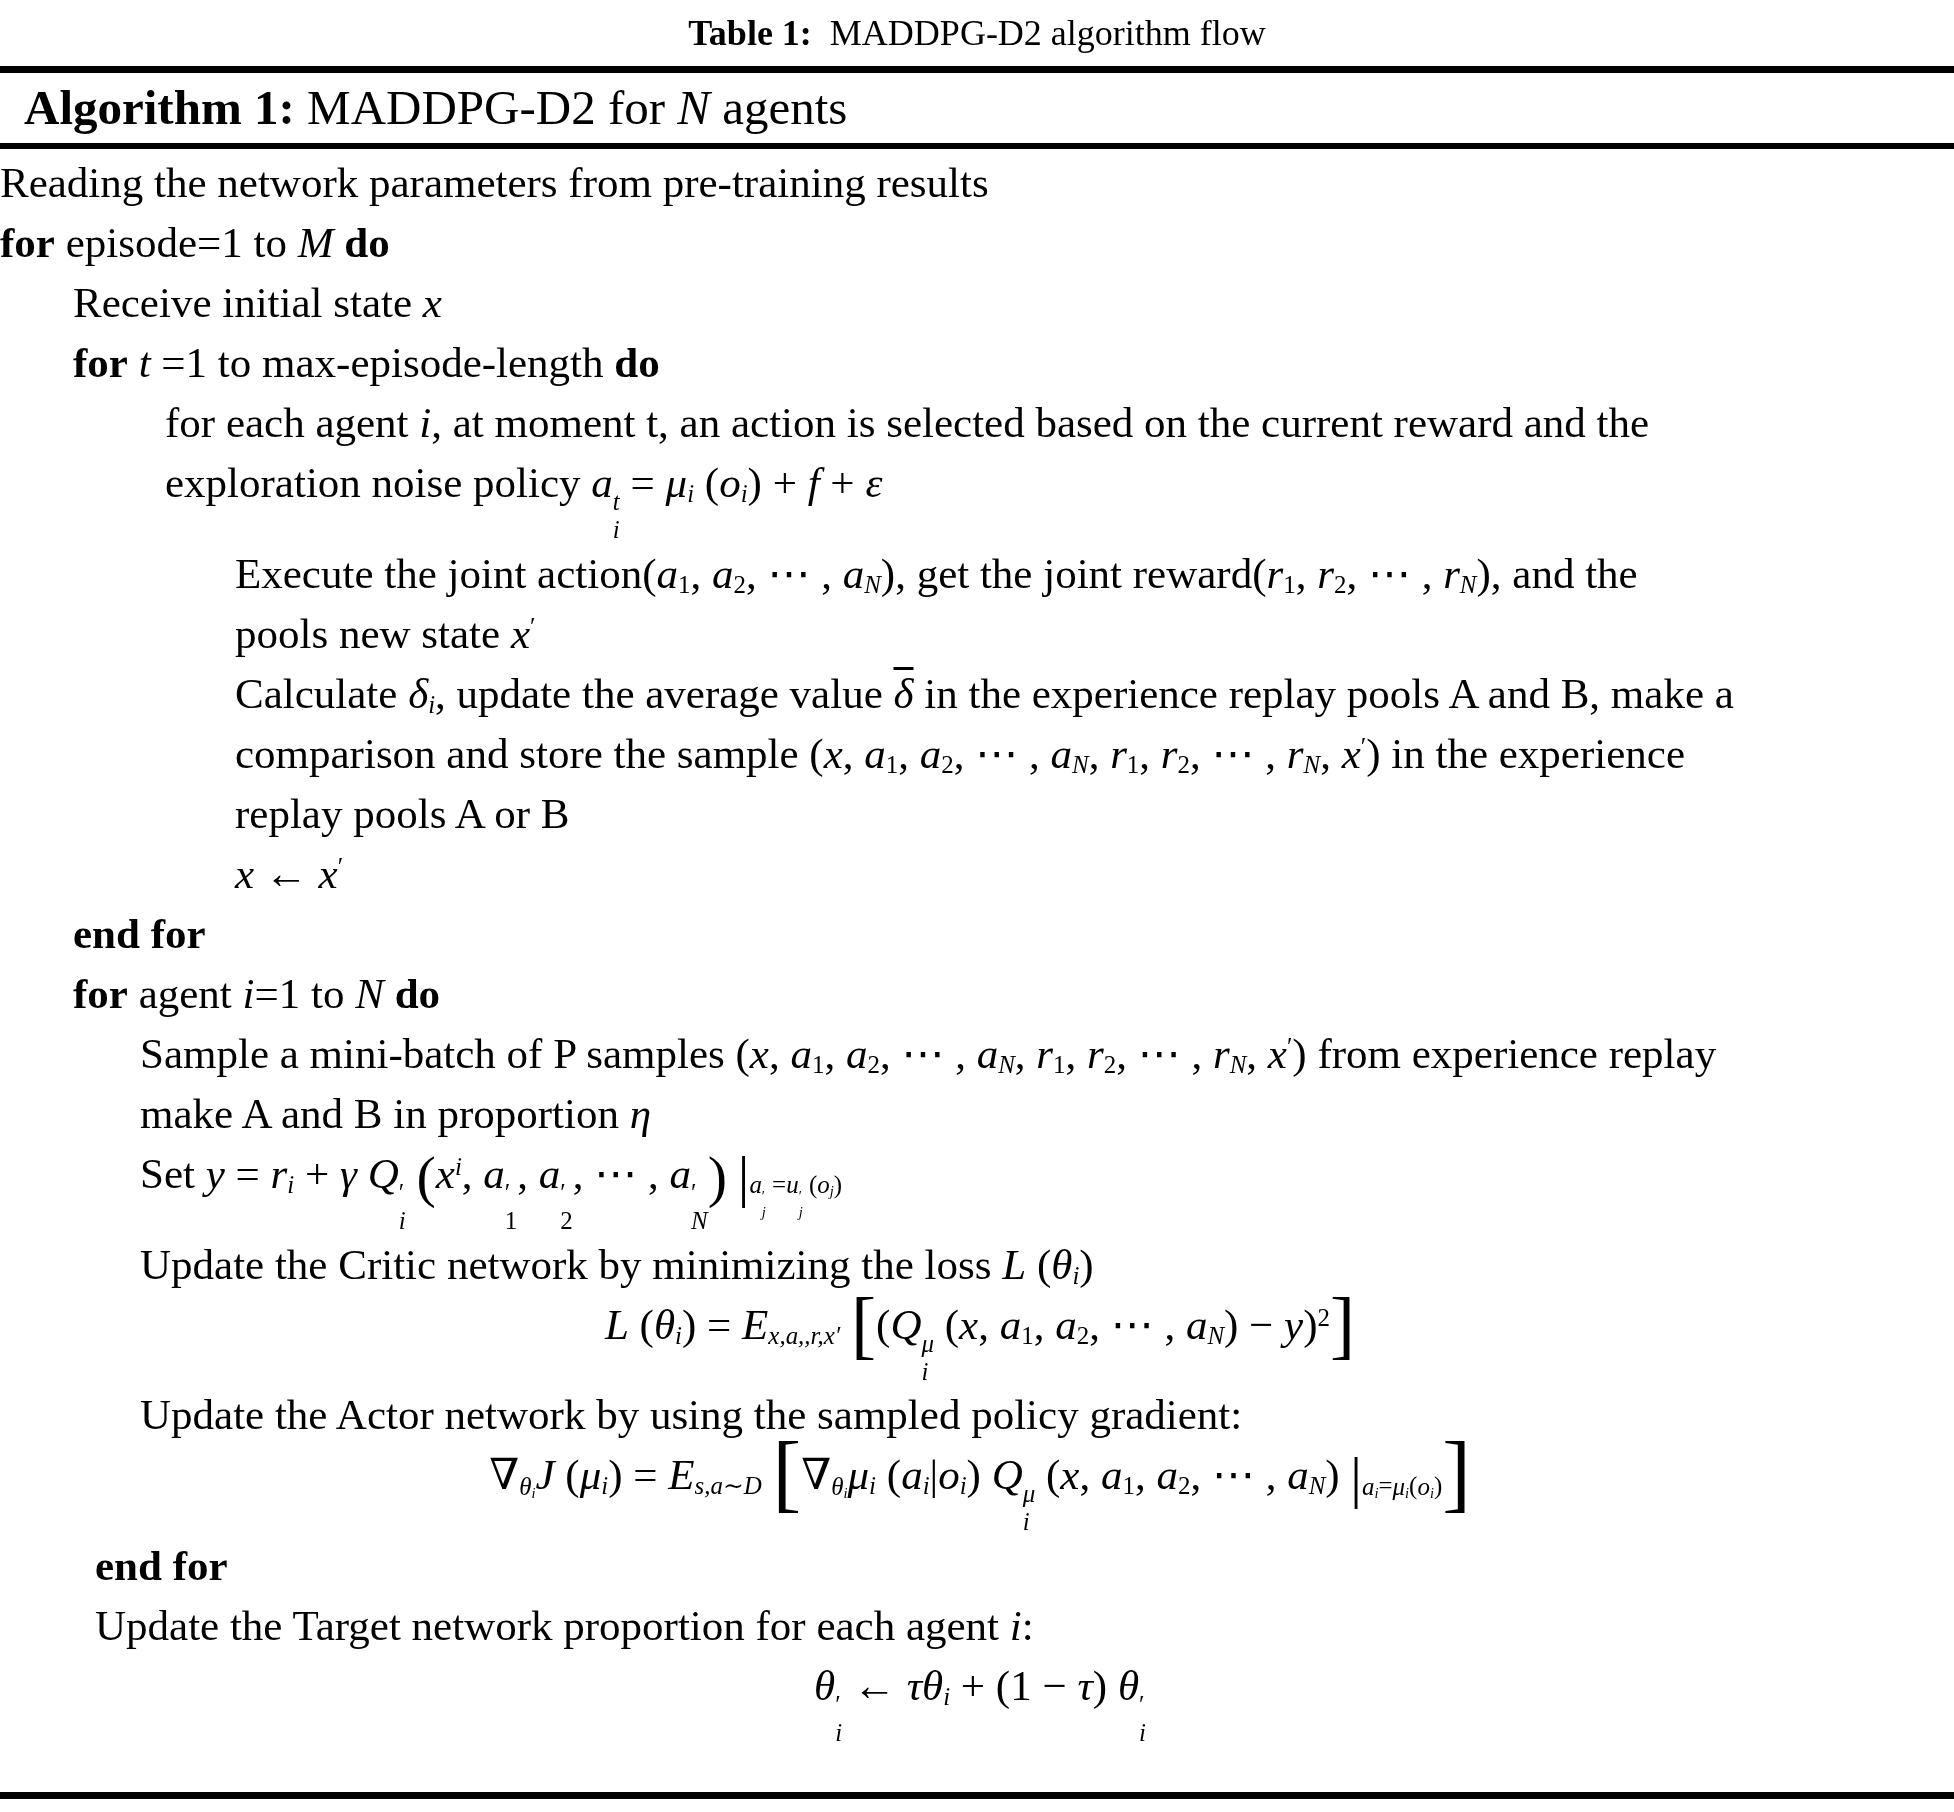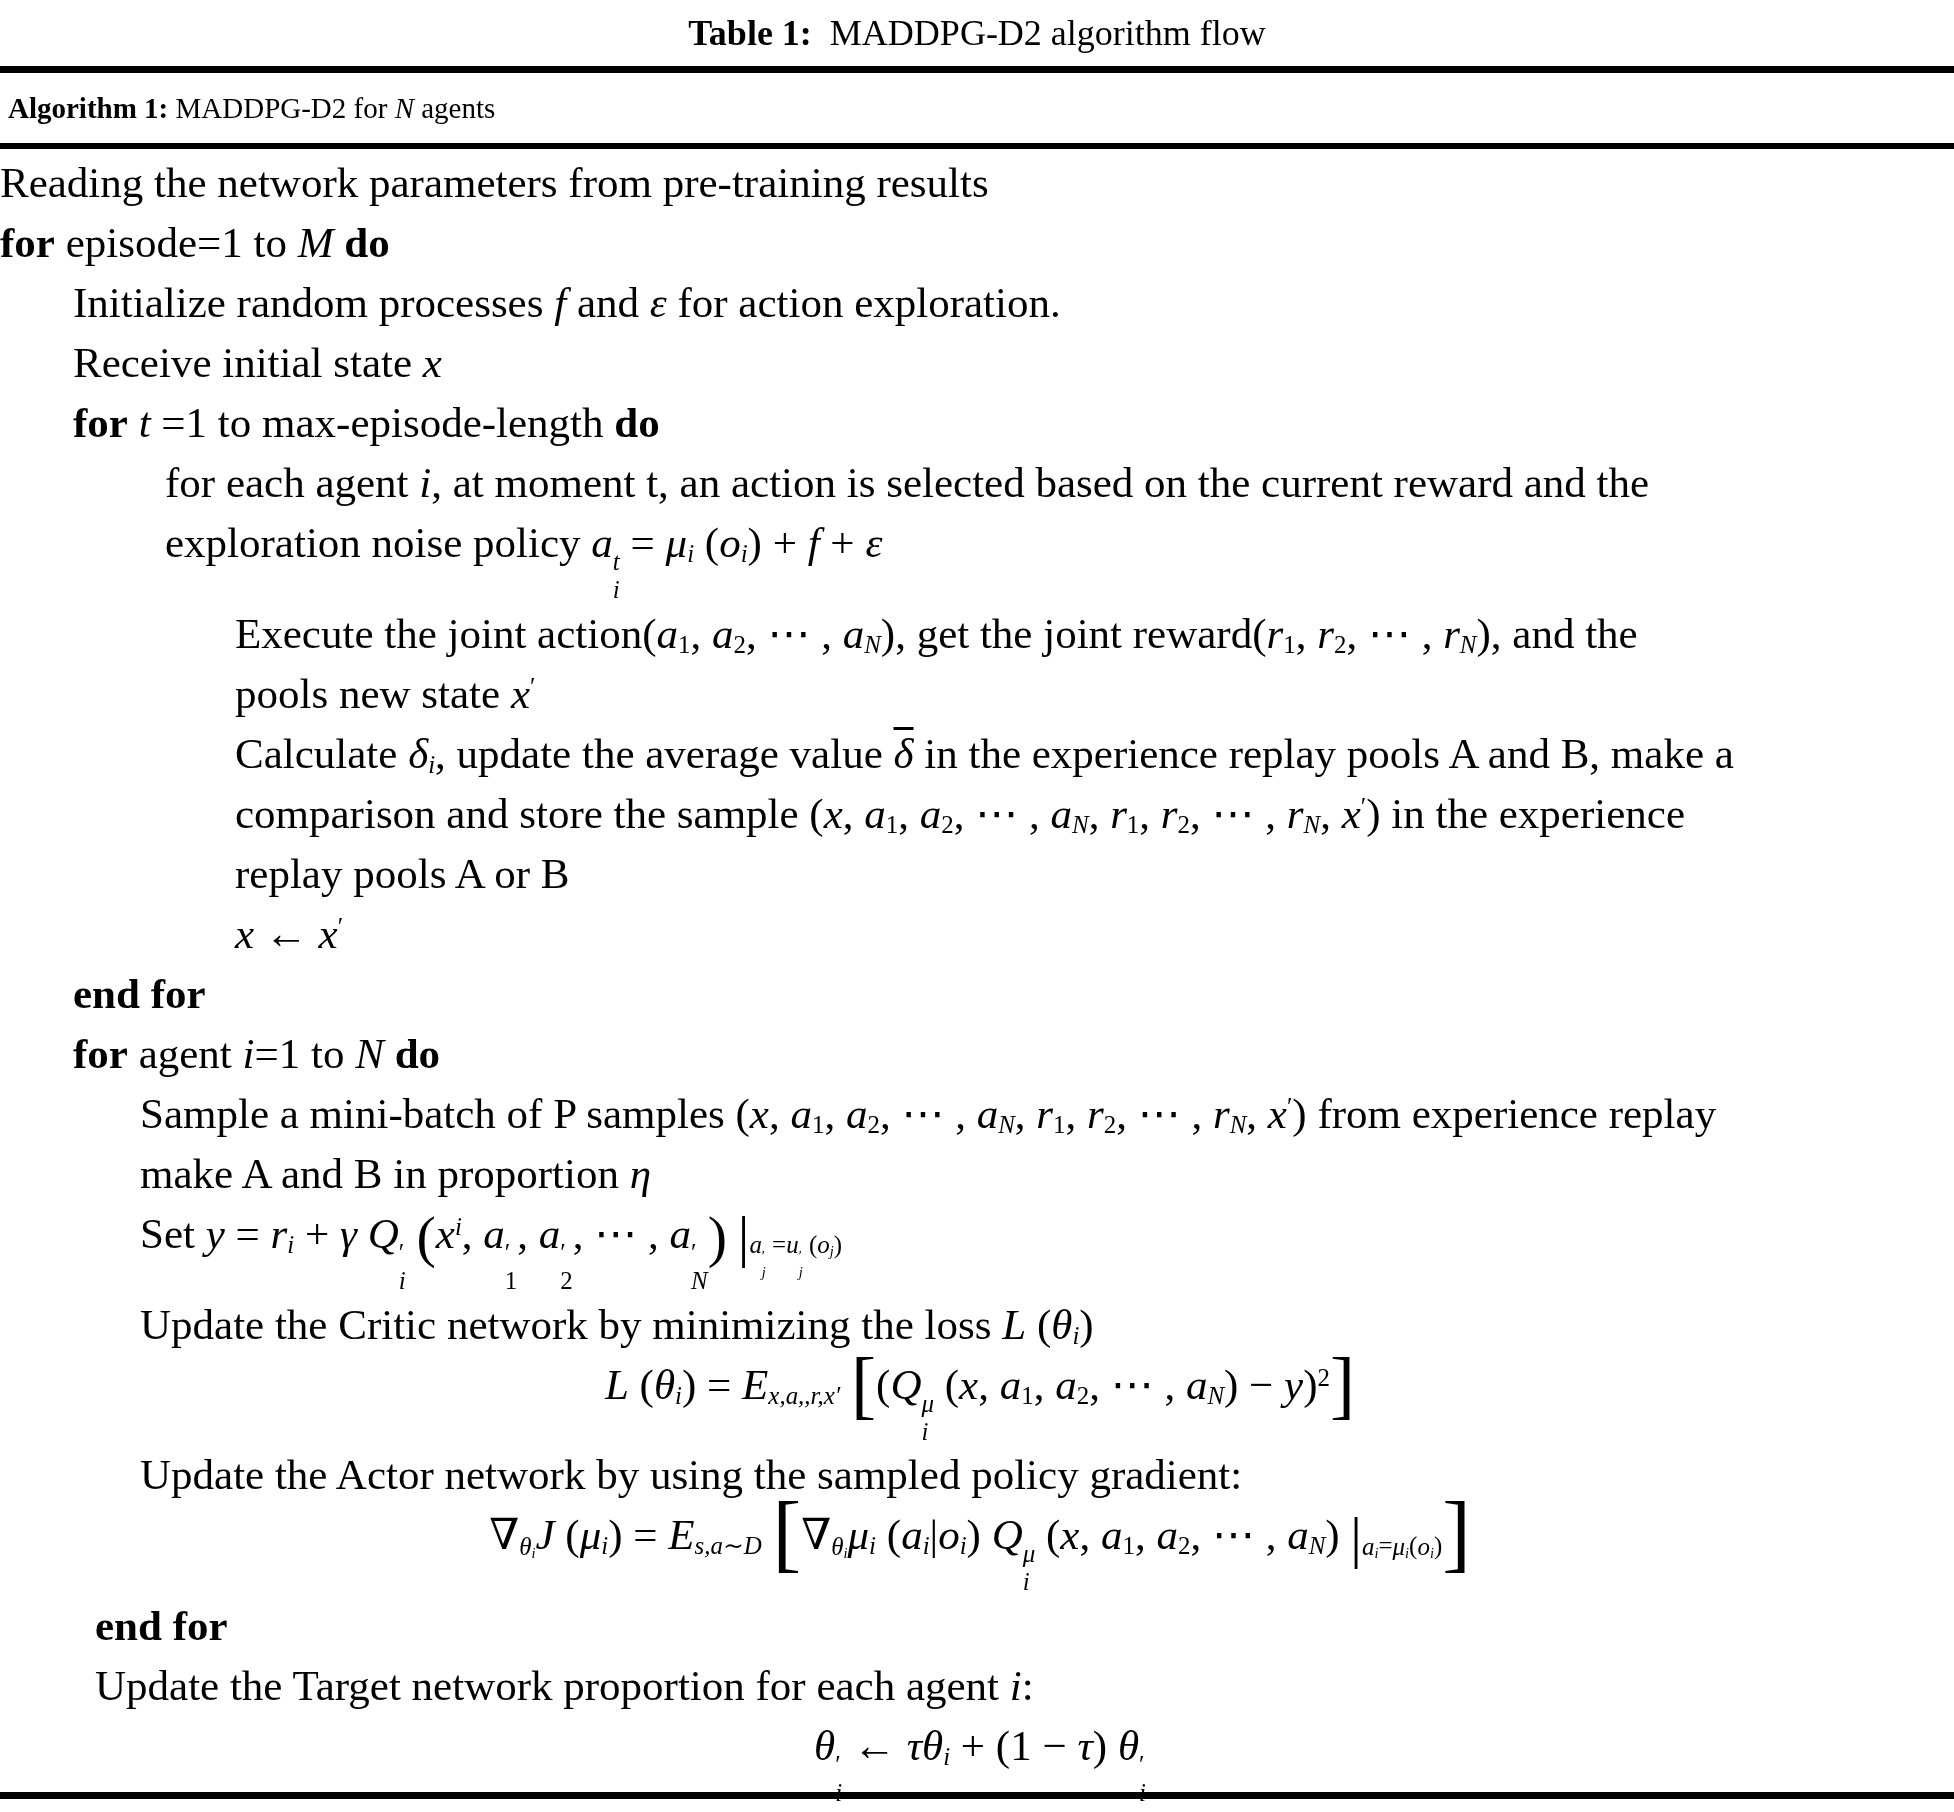--- a/index.html
+++ b/index.html
@@ -4,21 +4,21 @@
 <style>
   * { margin:0; padding:0; box-sizing:border-box; }
   html,body { width:1954px; height:1812px; background:#ffffff; }
   body { font-family:"Liberation Serif","DejaVu Serif",serif; color:#000000; }
   .page { position:relative; width:1954px; height:1812px; overflow:hidden; background:#ffffff; }
   .caption { font-size:36px; line-height:66px; text-align:center; white-space:pre; }
   .rule { width:100%; background:#000000; }
   .rule-top { height:7px; }
   .rule-mid { height:6px; }
   .rule-bottom { position:absolute; left:0; top:1792px; height:7px; }
-  .hdr { font-size:29px; line-height:70px; padding-left:8px; white-space:pre; }
+  .hdr { font-size:49px; line-height:70px; padding-left:24px; white-space:pre; }
   .body { padding-top:4px; }
   .line { font-size:43px; line-height:60px; white-space:pre; }
   .it { font-style:italic; }
   .bd { font-weight:bold; }
   .ol { text-decoration:overline; text-decoration-thickness:2.5px; }
   sup { font-size:0.58em; vertical-align:0.52em; line-height:0; }
   sub { font-size:0.58em; vertical-align:-0.22em; line-height:0; }
   .ss { display:inline-flex; flex-direction:column; align-items:flex-start;
         vertical-align:-0.52em; font-size:0.58em; line-height:1.12; text-align:left; }
   .ss .row { display:block; min-height:1.05em; }
@@ -36,21 +36,20 @@
 <body>
 
 <div class="page">
   <div class="caption" id="caption"><span><span class="bd">Table 1:</span></span><span><span>  MADDPG-D2 algorithm flow</span></span></div>
   <div class="rule rule-top"></div>
   <div class="hdr" id="hdr"><span><span class="bd">Algorithm 1:</span></span><span><span> MADDPG-D2 for </span></span><span><span class="it">N</span></span><span><span> agents</span></span></div>
   <div class="rule rule-mid"></div>
   <div class="body" id="bodylines">
       <div class="line ind-0"><span><span>Reading the network parameters from pre-training results</span></span></div>
       <div class="line ind-0"><span><span class="bd">for</span></span><span><span> episode=1 to </span></span><span><span class="it">M</span></span><span><span> </span></span><span><span class="bd">do</span></span></div>
-      <div class="line ind-1"><span><span>Initialize random processes </span></span><span><span class="it">f</span></span><span><span> and </span></span><span><span class="it">ε</span></span><span><span> for action exploration.</span></span></div>
       <div class="line ind-1"><span><span>Receive initial state </span></span><span><span class="it">x</span></span></div>
       <div class="line ind-1"><span><span class="bd">for</span></span><span><span> </span></span><span><span class="it">t</span></span><span><span> =1 to max-episode-length </span></span><span><span class="bd">do</span></span></div>
       <div class="line ind-2b"><span><span>for each agent </span></span><span><span class="it">i</span></span><span><span>, at moment t, an action is selected based on the current reward and the</span></span></div>
       <div class="line ind-2b"><span><span>exploration noise policy </span></span><span><span class="it">a</span><span class="ss"><span class="row"><span><span class="it">t</span></span></span><span class="row"><span><span class="it">i</span></span></span></span></span><span><span> = </span></span><span><span class="it">μ</span><sub><span><span class="it">i</span></span></sub></span><span><span> (</span></span><span><span class="it">o</span><sub><span><span class="it">i</span></span></sub></span><span><span>) + </span></span><span><span class="it">f</span></span><span><span> + </span></span><span><span class="it">ε</span></span></div>
       <div class="line ind-3"><span><span>Execute the joint action(</span></span><span><span class="it">a</span><sub>1</sub></span><span><span>, </span></span><span><span class="it">a</span><sub>2</sub></span><span><span>, ⋯ , </span></span><span><span class="it">a</span><sub><span><span class="it">N</span></span></sub></span><span><span>), get the joint reward(</span></span><span><span class="it">r</span><sub>1</sub></span><span><span>, </span></span><span><span class="it">r</span><sub>2</sub></span><span><span>, ⋯ , </span></span><span><span class="it">r</span><sub><span><span class="it">N</span></span></sub></span><span><span>), and the</span></span></div>
       <div class="line ind-3"><span><span>pools new state </span></span><span><span class="it">x</span><sup>′</sup></span></div>
       <div class="line ind-3"><span><span>Calculate </span></span><span><span class="it">δ</span><sub><span><span class="it">i</span></span></sub></span><span><span>, update the average value </span></span><span><span class="it ol">δ</span></span><span><span> in the experience replay pools A and B, make a</span></span></div>
       <div class="line ind-3"><span><span>comparison and store the sample (</span></span><span><span class="it">x</span></span><span><span>, </span></span><span><span class="it">a</span><sub>1</sub></span><span><span>, </span></span><span><span class="it">a</span><sub>2</sub></span><span><span>, ⋯ , </span></span><span><span class="it">a</span><sub><span><span class="it">N</span></span></sub></span><span><span>, </span></span><span><span class="it">r</span><sub>1</sub></span><span><span>, </span></span><span><span class="it">r</span><sub>2</sub></span><span><span>, ⋯ , </span></span><span><span class="it">r</span><sub><span><span class="it">N</span></span></sub></span><span><span>, </span></span><span><span class="it">x</span><sup>′</sup></span><span><span>) in the experience</span></span></div>
       <div class="line ind-3"><span><span>replay pools A or B</span></span></div>
       <div class="line ind-3"><span><span class="it">x</span></span><span><span> ← </span></span><span><span class="it">x</span><sup>′</sup></span></div>

